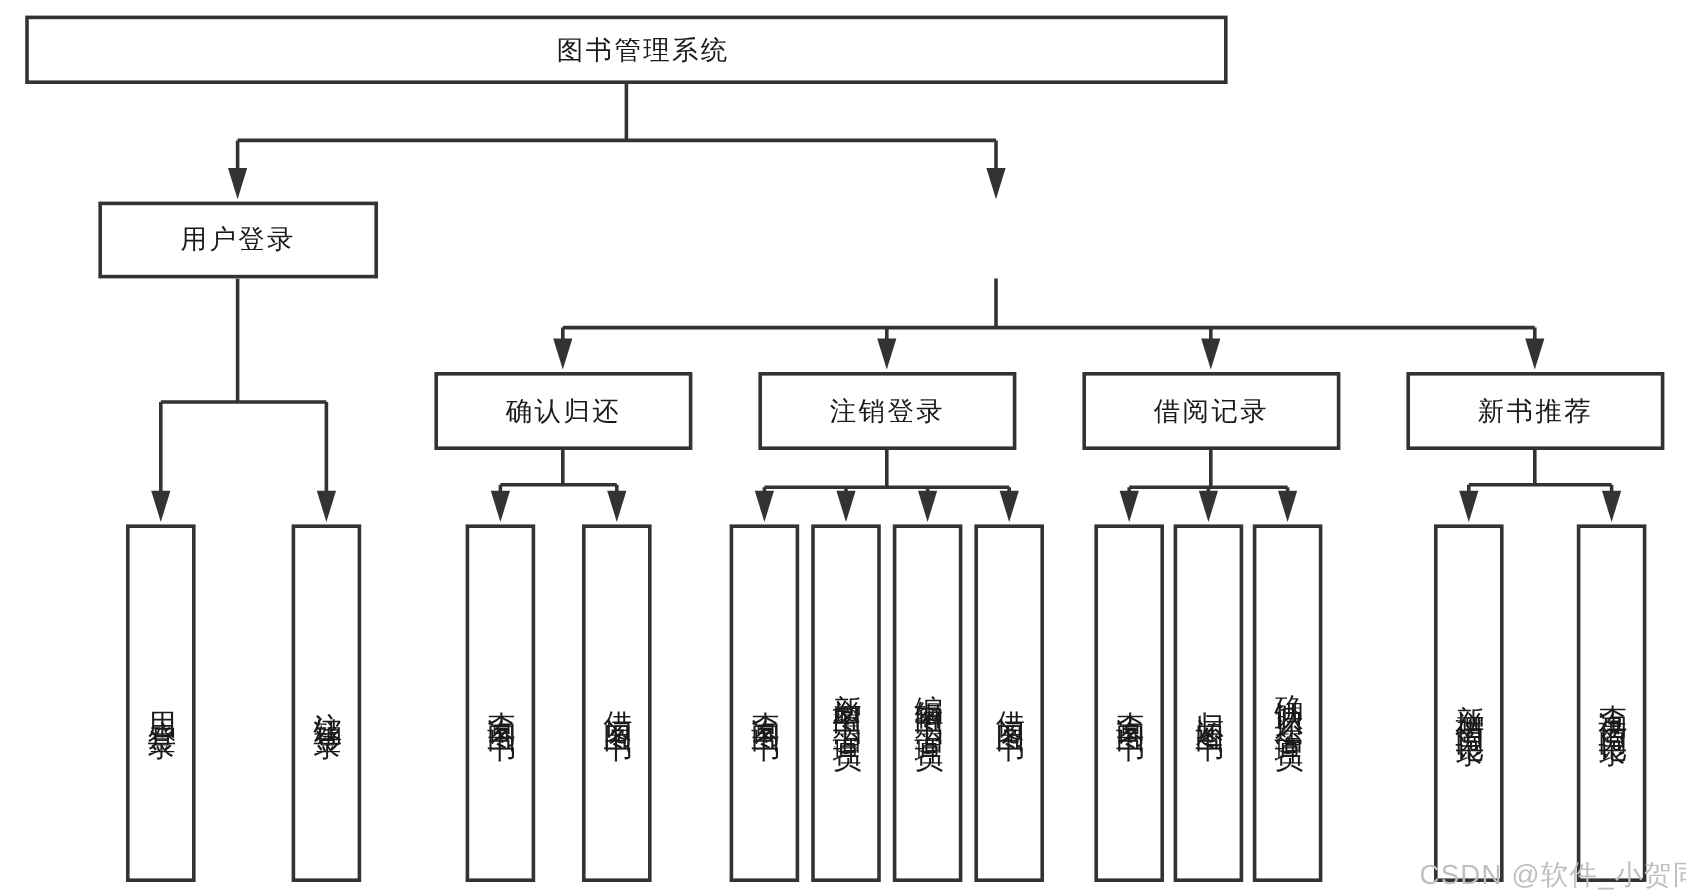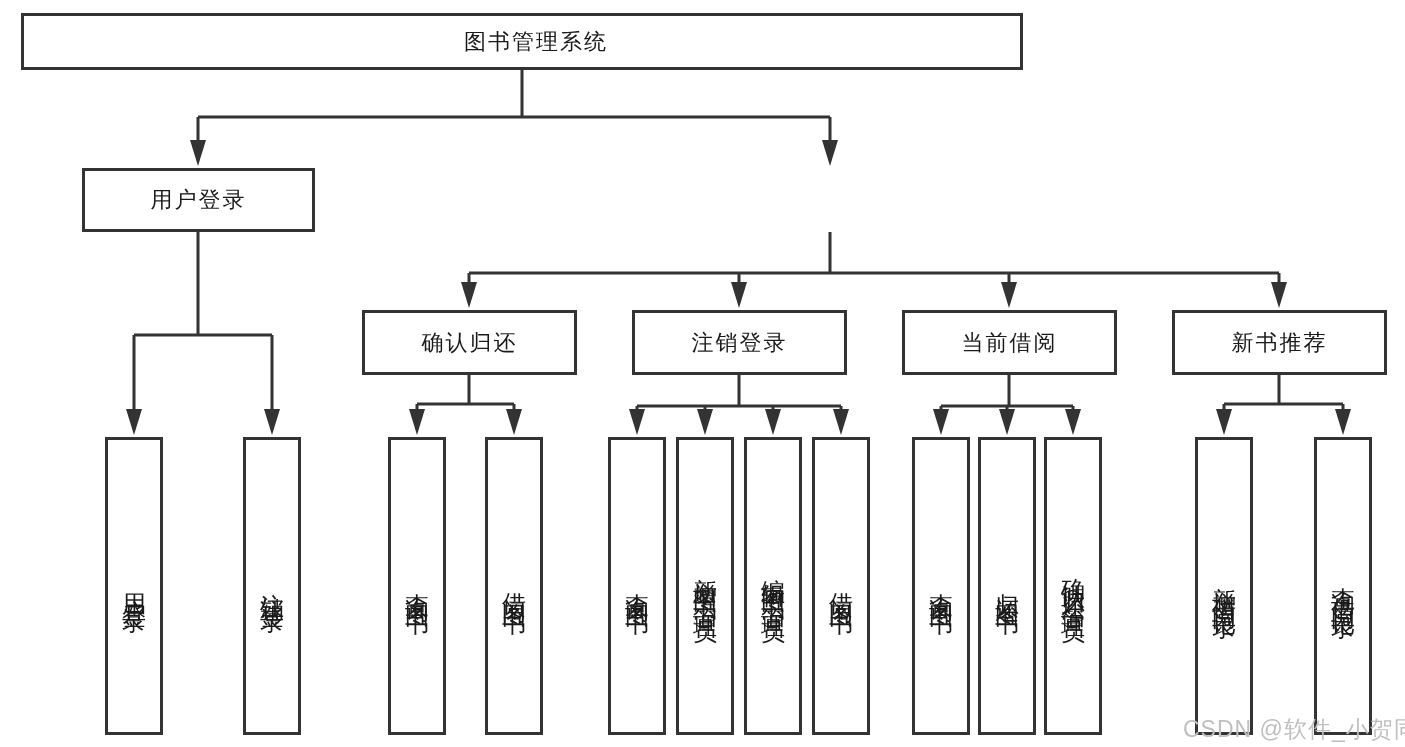--- a/index.html
+++ b/index.html
@@ -111,21 +111,21 @@
     <span class="h-label">用户登录</span>
   </div>
 
   <div class="box" style="left:362px;top:310px;width:215px;height:65px;">
     <span class="h-label">确认归还</span>
   </div>
   <div class="box" style="left:632px;top:310px;width:215px;height:65px;">
     <span class="h-label">注销登录</span>
   </div>
   <div class="box" style="left:902px;top:310px;width:215px;height:65px;">
-    <span class="h-label">当前借阅</span>
+    <span class="h-label">借阅记录</span>
   </div>
   <div class="box" style="left:1172px;top:310px;width:215px;height:65px;">
     <span class="h-label">新书推荐</span>
   </div>
 
   <div class="box" style="left:105px;top:437px;width:58px;height:298px;">
     <span class="v-label">用户登录</span>
   </div>
   <div class="box" style="left:243px;top:437px;width:58px;height:298px;">
     <span class="v-label">注销登录</span>

